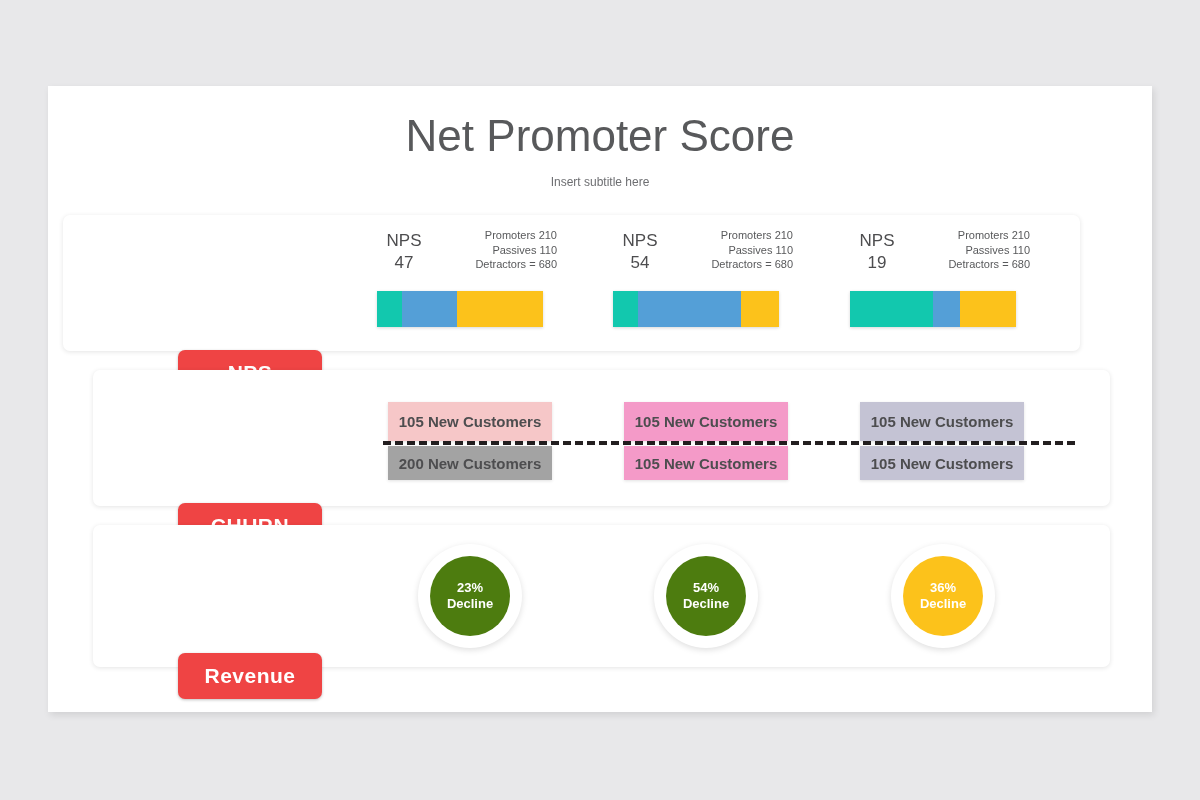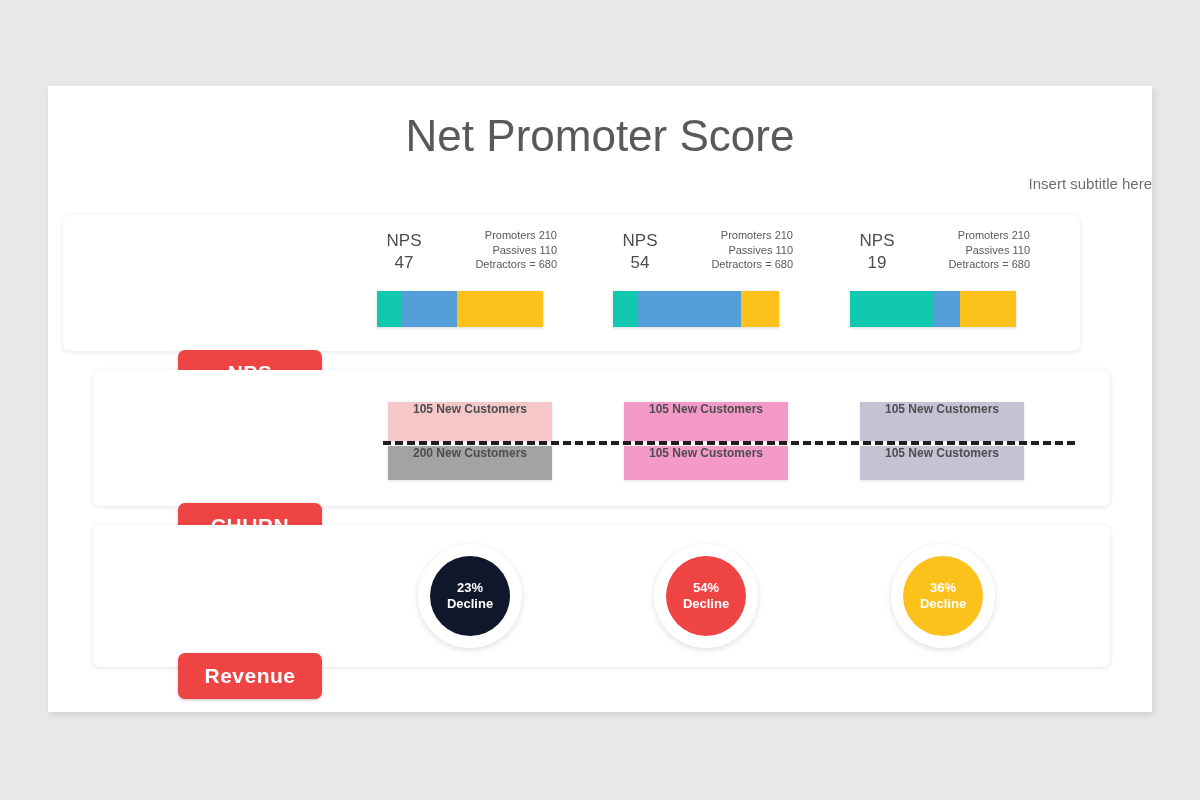--- a/index.html
+++ b/index.html
@@ -37,24 +37,23 @@
     padding-top: 25px;
     font-size: 44px;
     font-weight: 400;
     color: #58595b;
     letter-spacing: 0px;
     line-height: 1.15;
   }
   .subtitle {
     margin: 0;
     padding-top: 13px;
-    font-size: 15px;
+    font-size: 12px;
     font-weight: 400;
     color: #6d6e71;
-    text-align: right;
   }
 
   
   .card {
     position: absolute;
     background: #ffffff;
     border-radius: 7px;
     box-shadow: 0 1px 5px rgba(0,0,0,0.11);
   }
   .card-nps    { left: 15px;  top: 129px; width: 1017px; height: 136px; }
@@ -150,22 +149,23 @@
     position: absolute;
     top: 32px;
     width: 164px;
   }
   .churn-g0 { left: 295px; }
   .churn-g1 { left: 531px; }
   .churn-g2 { left: 767px; }
 
   .churn-box {
     display: flex;
+    align-items: center;
     justify-content: center;
-    font-size: 12px;
+    font-size: 15px;
     font-weight: bold;
     color: #4d4d4f;
     box-shadow: 0 1px 3px rgba(0,0,0,0.12);
   }
   .churn-top { height: 39px; }
   .churn-bot { height: 34px; margin-top: 5px; }
 
   
   .rev-group {
     position: absolute;
@@ -311,30 +311,30 @@
     </div>
   </div>
 
   <div class="card card-revenue">
     <div class="pill pill-revenue">
       <span>Revenue</span>
     </div>
 
     <div class="rev-group rev-g0">
       <div class="rev-ring">
-        <div class="rev-circle" style="background: #0f172a;">
+        <div class="rev-circle" style="background: #4d7c0f;">
           <span>23%</span>
           <span>Decline</span>
         </div>
       </div>
     </div>
 
     <div class="rev-group rev-g1">
       <div class="rev-ring">
-        <div class="rev-circle" style="background: #ef4444;">
+        <div class="rev-circle" style="background: #4d7c0f;">
           <span>54%</span>
           <span>Decline</span>
         </div>
       </div>
     </div>
 
     <div class="rev-group rev-g2">
       <div class="rev-ring">
         <div class="rev-circle" style="background: rgb(252, 194, 27);">
           <span>36%</span>

